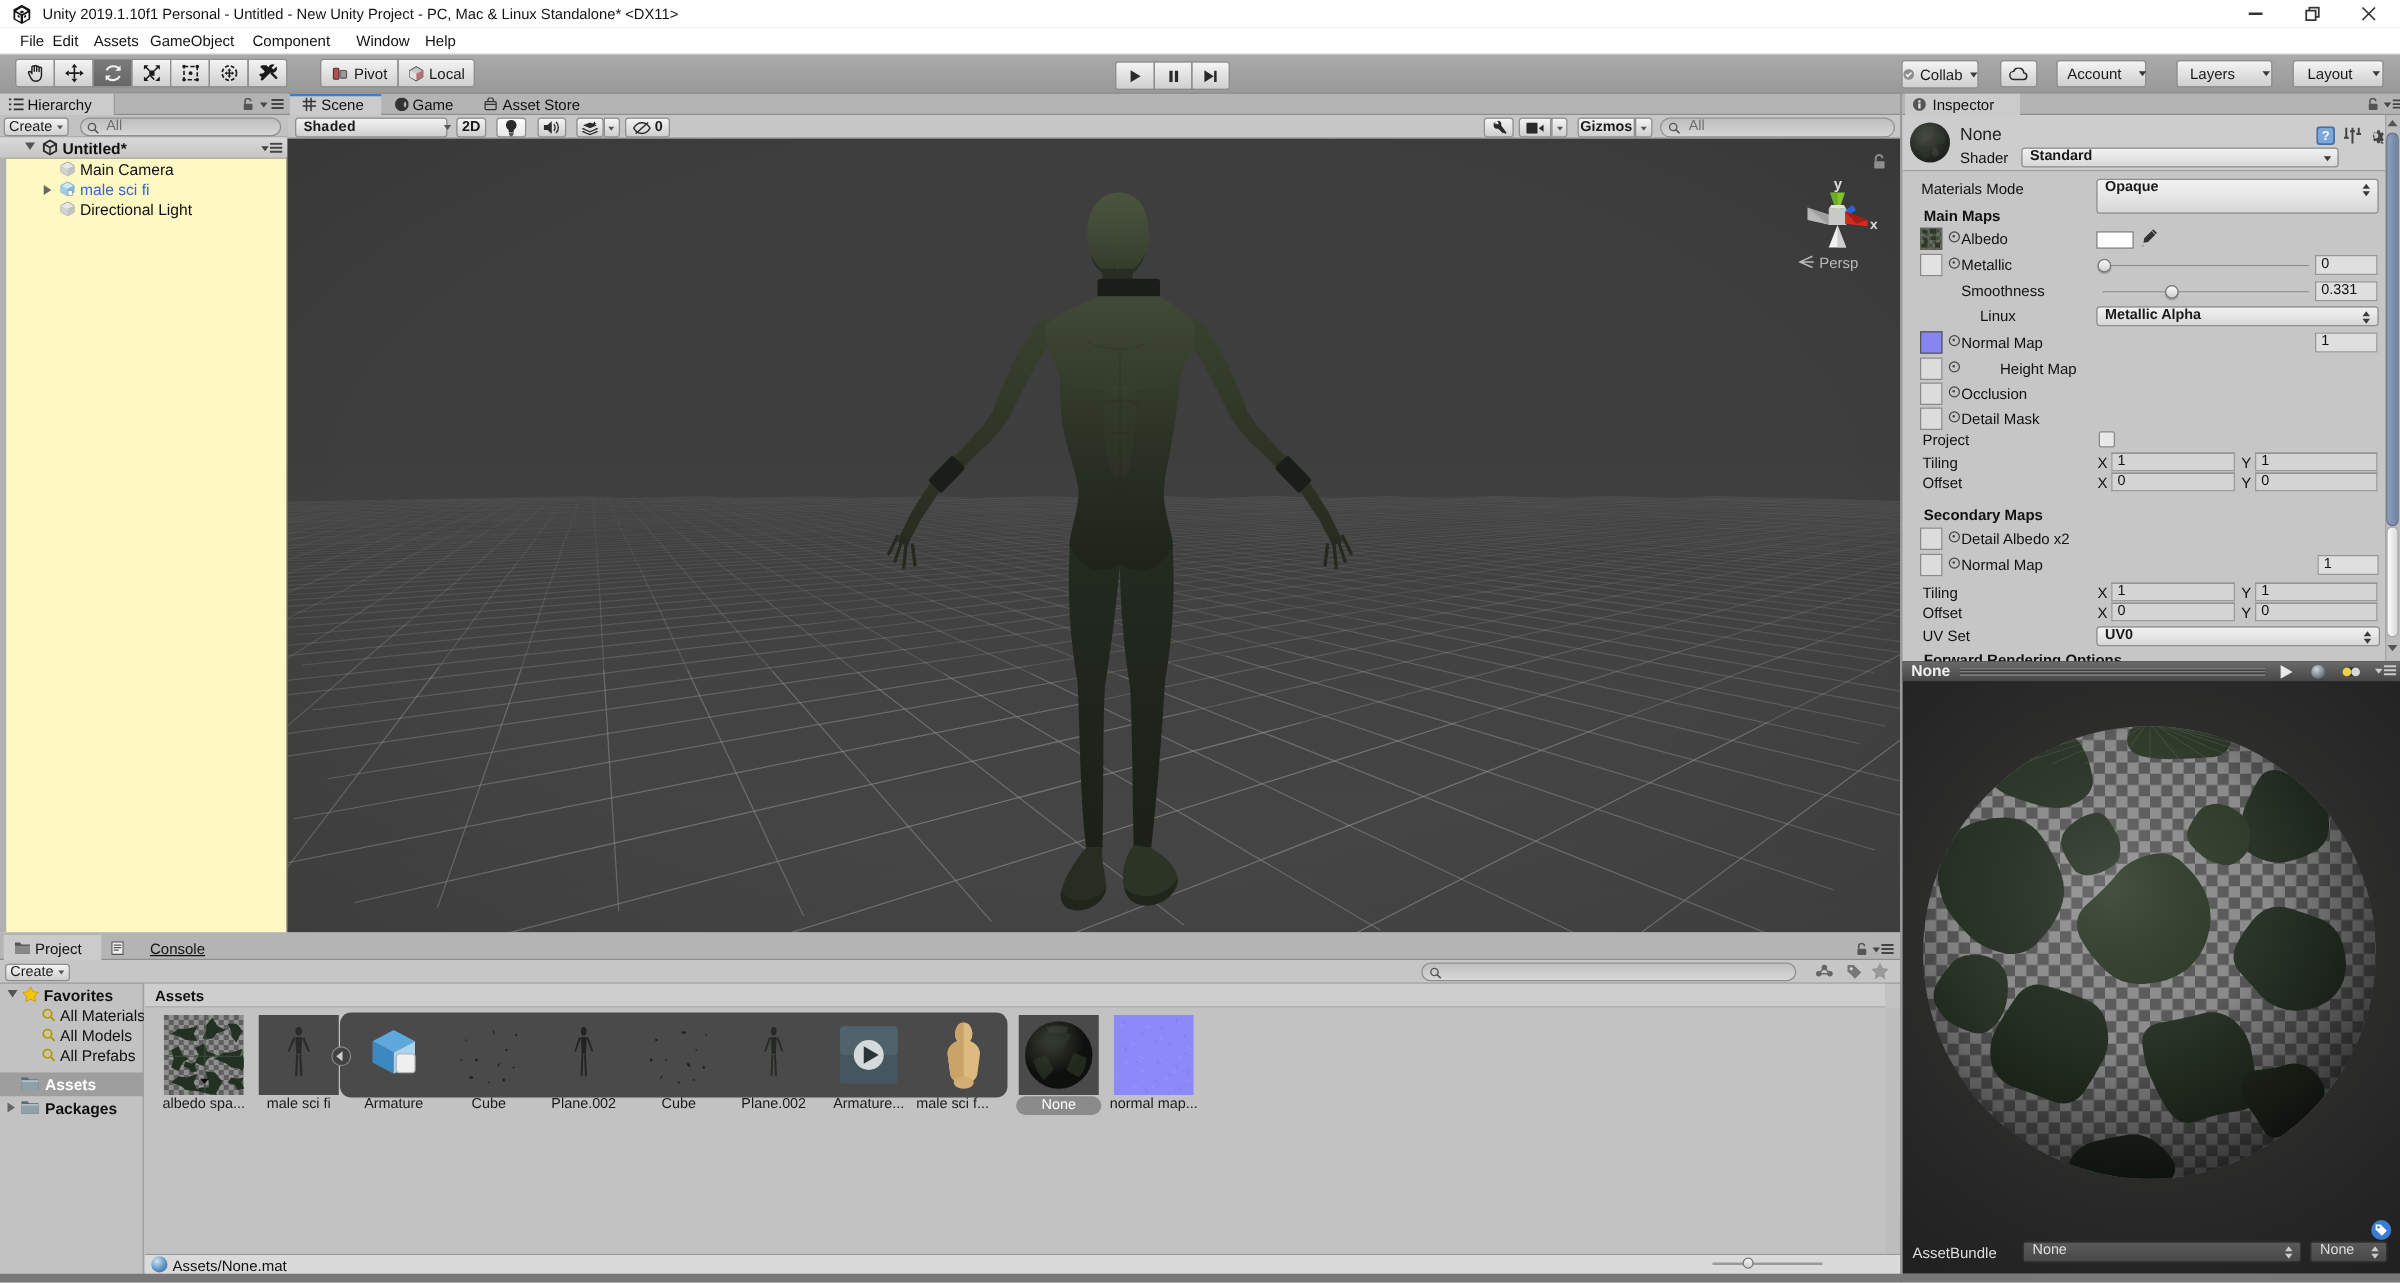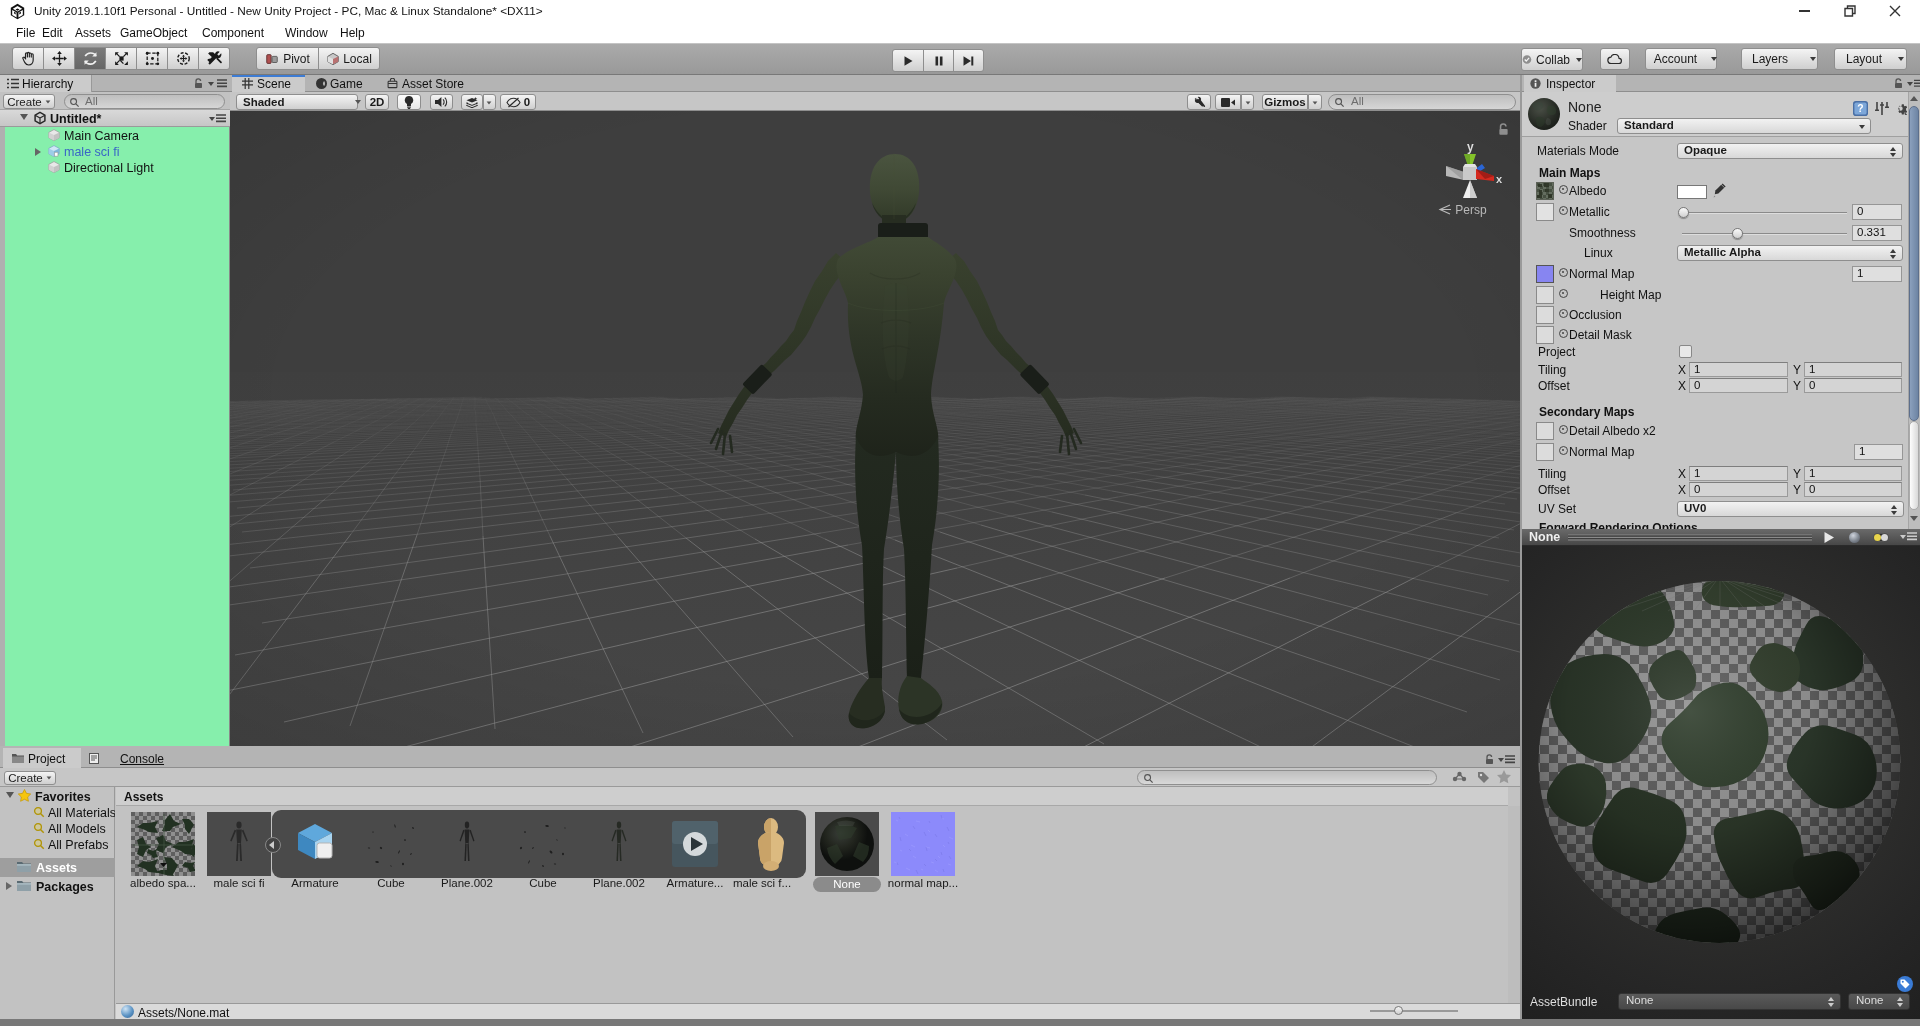--- a/index.html
+++ b/index.html
@@ -167,21 +167,21 @@
   <div class="abs tbtn" style="left:1741px;top:4px;width:77px;height:22px;border-radius:3px;">
     <span style="margin-left:9px;">Layers</span>
       <span class="dd-arr" style="margin-left:22px;"></span>
   </div>
   <div class="abs tbtn" style="left:1834px;top:4px;width:73px;height:22px;border-radius:3px;">
     <span style="margin-left:9px;">Layout</span>
       <span class="dd-arr" style="margin-left:16px;"></span>
   </div>
 </div>
 
-<div class="abs" id="hier" style="left:0;top:75px;width:230px;height:671px;background:#86efac;border-right:1px solid #8a8a8a;">
+<div class="abs" id="hier" style="left:0;top:75px;width:230px;height:671px;background:#fef9c3;border-right:1px solid #8a8a8a;">
   <div class="abs tab-strip" style="left:0;top:0;width:230px;height:17px;"></div>
   <div class="abs tab" style="left:0;top:0;width:92px;height:17px;border-right:1px solid #999;"></div>
   <svg class="abs" style="left:7px;top:3px" width="12" height="11" viewBox="0 0 12 11">
       <path stroke="#333" stroke-width="1.3" d="M0 1.5h2M0 5.5h2M0 9.5h2M4 1.5h8M4 5.5h8M4 9.5h8"></path>
     </svg>
   <div class="abs" style="left:22px;top:2px;font-size:12px;">Hierarchy</div>
   <svg class="abs" style="left:193px;top:3px" width="11" height="11" viewBox="0 0 11 11">
       <path fill="none" stroke="#555" stroke-width="1.3" d="M3 5V3.2A2.3 2.3 0 0 1 7.6 3"></path>
       <rect x="2" y="5" width="7" height="5" rx="0.8" fill="#555"></rect>
     </svg>
@@ -248,21 +248,21 @@
   <div class="abs" style="left:100px;top:2px;font-size:12px;">Game</div>
   <svg class="abs" style="left:157px;top:3px" width="11" height="11" viewBox="0 0 12 12">
       <path fill="none" stroke="#333" stroke-width="1.1" d="M3.6 3.5V2.6A2.4 2.4 0 0 1 8.4 2.6v.9"></path>
       <rect x="1.2" y="3.5" width="9.6" height="7" rx="0.8" fill="none" stroke="#333" stroke-width="1.1"></rect>
       <path stroke="#333" stroke-width="1.1" d="M1.2 6h9.6"></path>
     </svg>
   <div class="abs" style="left:172px;top:2px;font-size:12px;">Asset Store</div>
 
   <div class="abs" style="left:0;top:17px;width:1290px;height:19px;background:#c6c6c6;border-bottom:1px solid #8e8e8e;"></div>
   <div class="abs tbtn" style="left:6px;top:19px;width:122px;height:16px;border-radius:3px;font-size:11.5px;justify-content:flex-start;">
-    <span style="margin-left:6px;font-weight:bold;">Shaded</span>
+    <span style="margin-left:6px;font-weight:bold;font-family:Liberation Mono, monospace;">Shaded</span>
       <span class="dd-arr" style="position:absolute;left:112px;border-top-color:#555;"></span>
   </div>
   <div class="abs tbtn" style="left:135px;top:19px;width:24px;height:16px;border-radius:3px;font-size:11.5px;font-weight:bold;">2D</div>
   <div class="abs tbtn" style="left:167px;top:19px;width:24px;height:16px;border-radius:3px;background:linear-gradient(#fdfdfd,#e8e8e8);">
     <svg width="10" height="13" viewBox="0 0 10 13">
         <path fill="#2a2a2a" d="M5 0a4.2 4.2 0 0 0-2 7.9V10h4V7.9A4.2 4.2 0 0 0 5 0z"></path>
         <path stroke="#2a2a2a" stroke-width="1.2" d="M3.2 11.2h3.6M3.8 12.7h2.4"></path>
       </svg>
   </div>
   <div class="abs tbtn" style="left:200px;top:19px;width:23px;height:16px;border-radius:3px;">
@@ -1927,21 +1927,21 @@
   <svg class="abs" style="left:353px;top:27px" width="14" height="13" viewBox="0 0 14 13">
       <path stroke="#444" stroke-width="1.6" d="M2 0v9M7 0v13M12 0v6"></path>
       <path stroke="#444" stroke-width="1.6" d="M0 8.2h4M5 3h4M10 5.2h4"></path>
     </svg>
   <svg class="abs" style="left:372px;top:27px" width="13" height="13" viewBox="0 0 13 13">
       <path fill="#444" d="M6.5 4.3a2.2 2.2 0 1 0 0 4.4 2.2 2.2 0 0 0 0-4.4zm5.6 3.1-.1.9 1.2 1-1 1.7-1.5-.5-.7.6-.2 1.5h-2l-.2-1.5-.7-.6-1.5.5-1-1.7 1.2-1a4.6 4.6 0 0 1 0-1.8l-1.2-1 1-1.7 1.5.5.7-.6.2-1.5h2l.2 1.5.7.6 1.5-.5 1 1.7-1.2 1 .1.9z"></path>
       <path fill="#444" d="M11.2 10.8 13 12.6l-1 1-1.8-1.8z"></path>
     </svg>
 
   <div class="abs" style="left:15px;top:69px;">Materials Mode</div>
-  <div class="abs idrop" style="left:155px;top:68px;width:226px;height:16px;"><span style="margin-left:6px;font-weight:bold;">Opaque</span><span class="updn"></span></div>
+  <div class="abs idrop" style="left:155px;top:68px;width:226px;height:28px;"><span style="margin-left:6px;font-weight:bold;">Opaque</span><span class="updn"></span></div>
 
   <div class="abs" style="left:17px;top:91px;font-weight:bold;">Main Maps</div>
 
   <div class="abs ithumb" style="left:14px;top:107px;background:
     repeating-conic-gradient(#9aa29a 0% 25%, #5a625a 25% 50%) 0 0/6px 6px;"></div>
   <svg class="abs" style="left:14px;top:107px" width="18" height="18" viewBox="0 0 18 18">
       <rect width="18" height="18" fill="#39412f" opacity="0.55"></rect>
       <path fill="#2c3326" d="M2 2h4v3H2zM8 1h5v4H8zM3 8h3v5H3zM9 7h4v3H9zM12 12h4v4h-4zM1 13h5v3H1z" opacity="0.9"></path>
     </svg>
   <span class="iradio" style="left:37px;top:110px;"></span>

